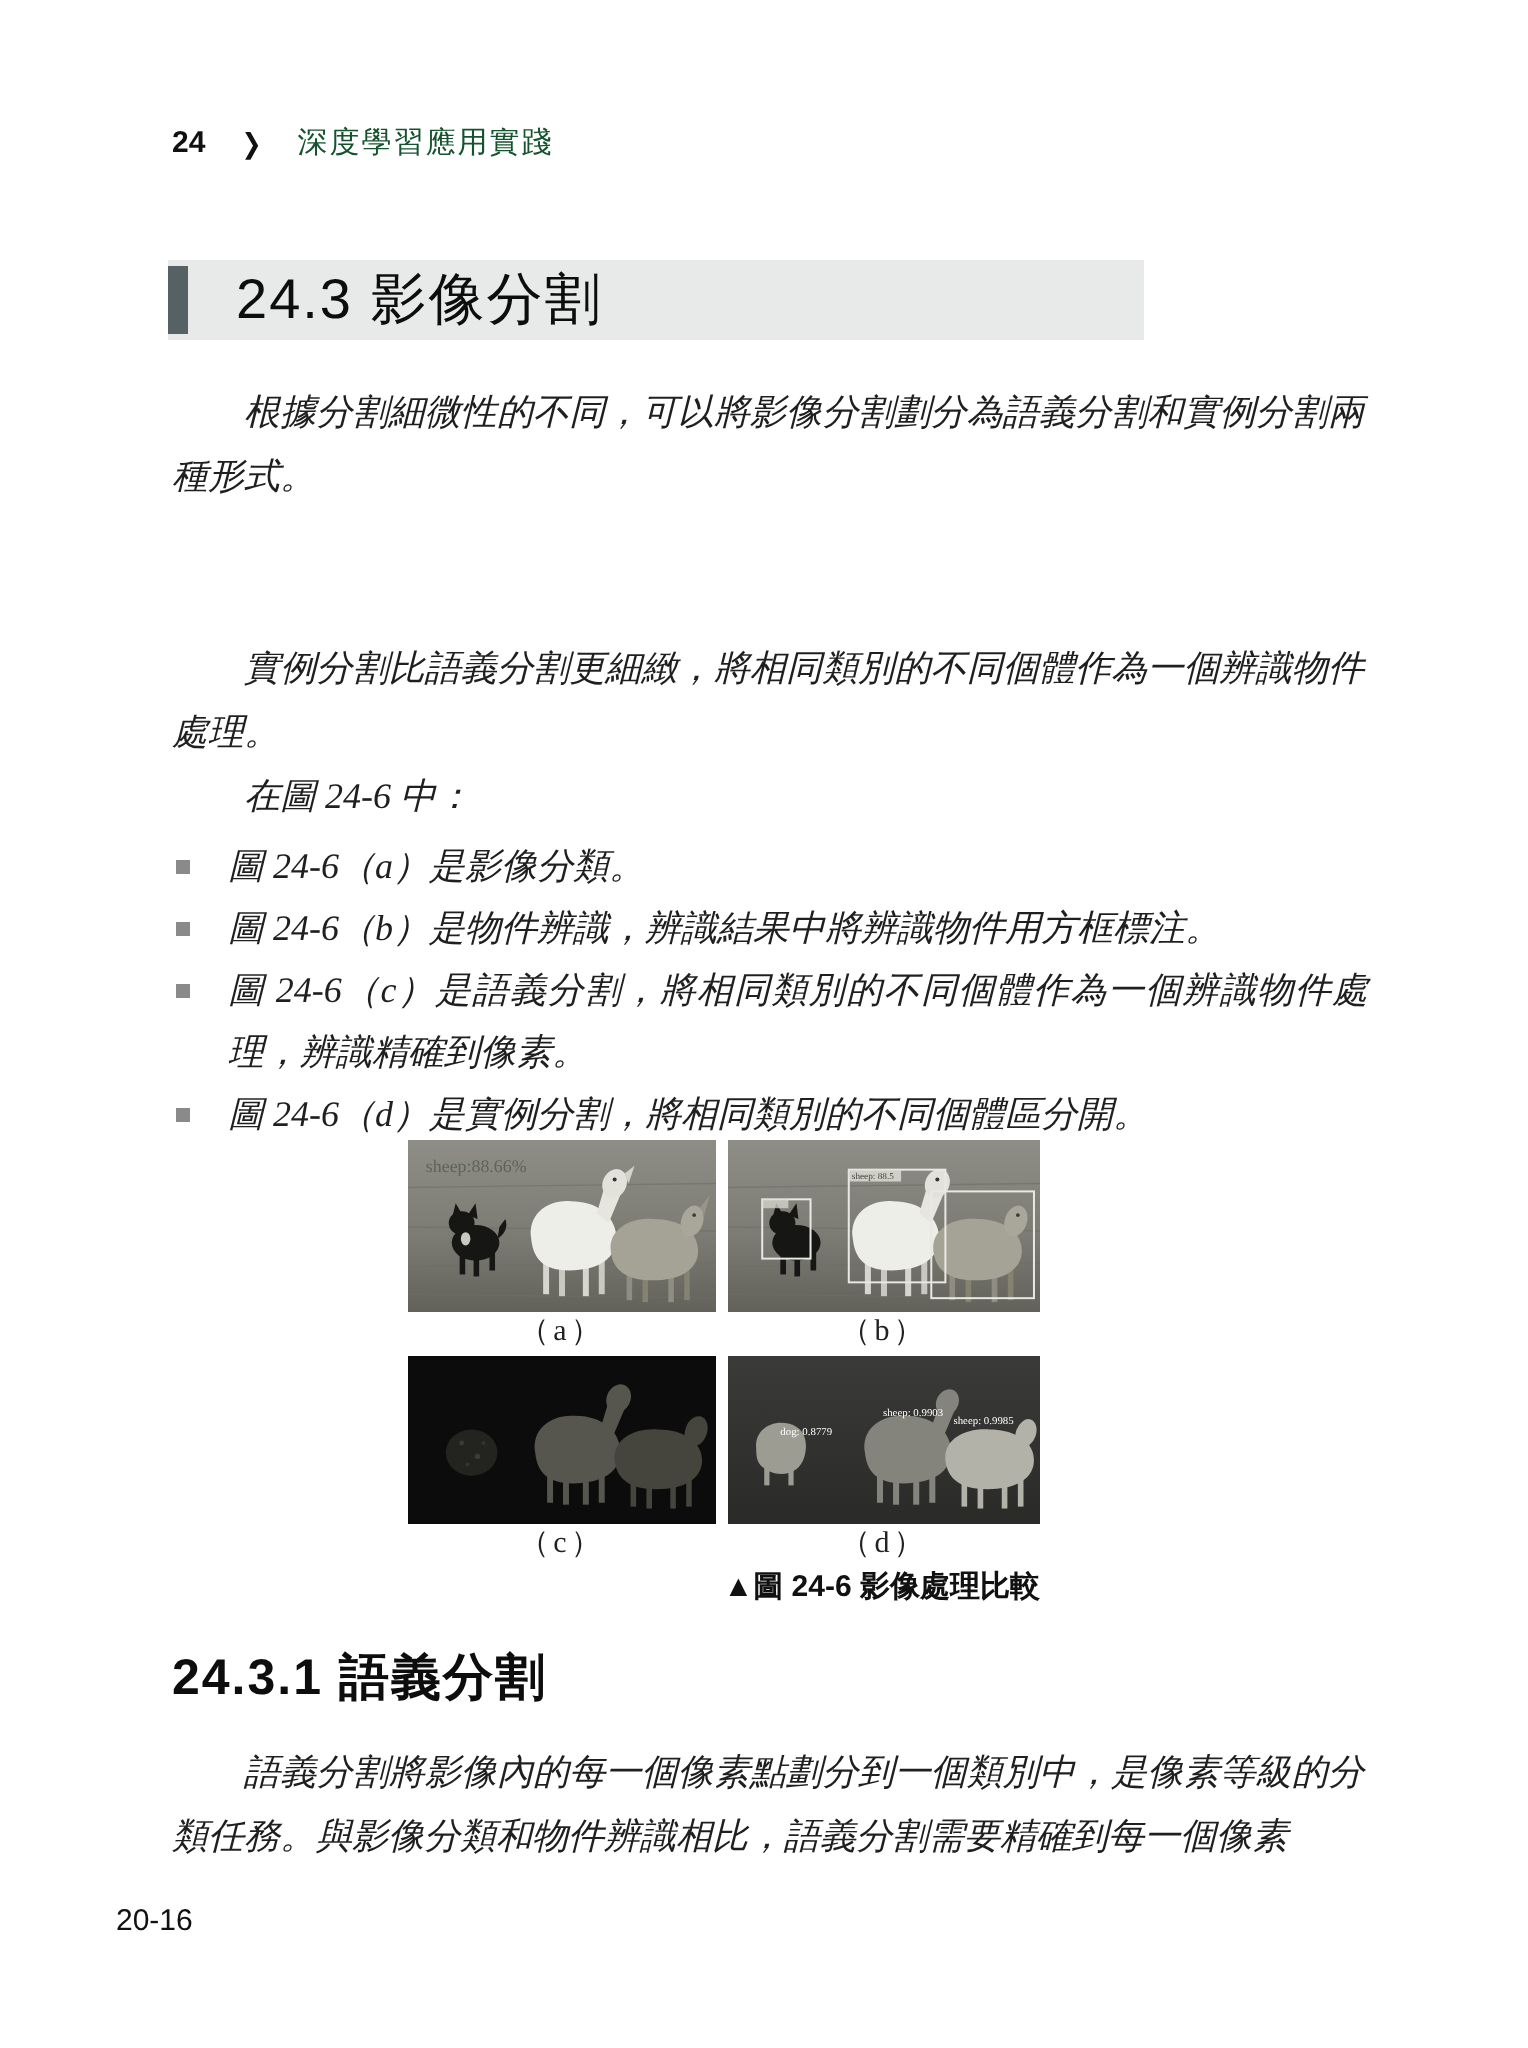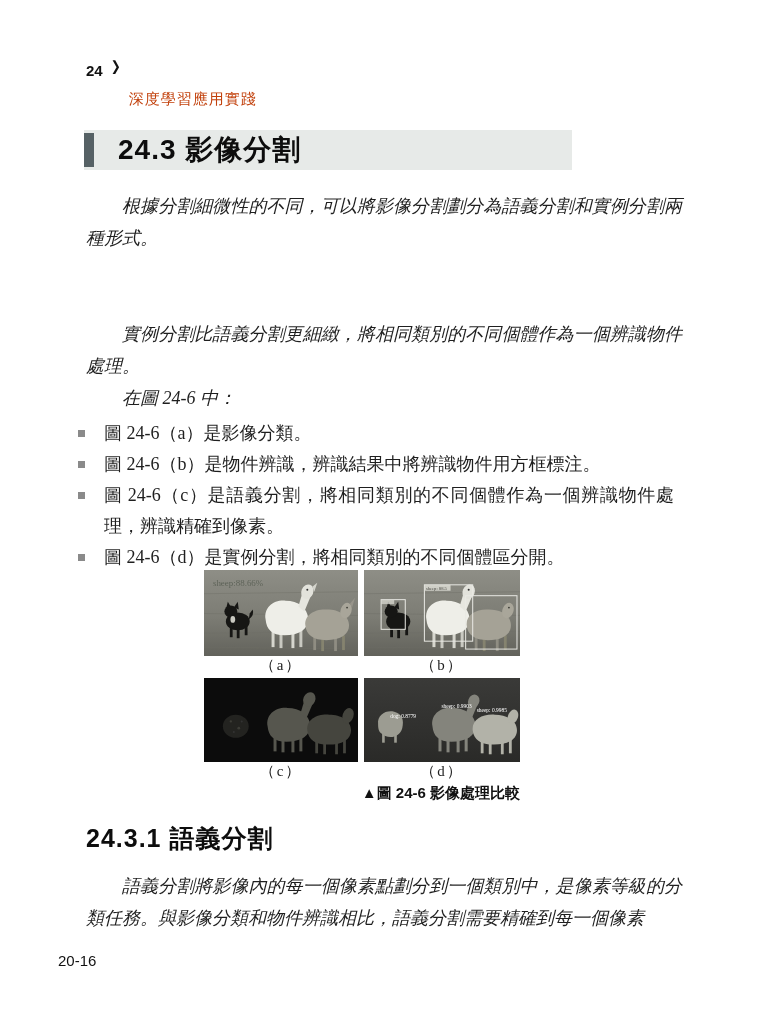--- a/index.html
+++ b/index.html
@@ -1,36 +1,36 @@
 <!DOCTYPE html>
 <html><head>
 <meta charset="utf-8">
 <style>
   html,body{margin:0;padding:0;background:#ffffff;}
   .page{position:relative;width:764px;height:1024px;background:#ffffff;overflow:hidden;
         font-family:"Liberation Serif","DejaVu Serif",serif;color:#1e1e1e;}
   .abs{position:absolute;}
 
   
-  .runhead{left:86px;top:62px;font-family:"Liberation Sans","DejaVu Sans",sans-serif;font-size:15px;display:flex;gap:8px;}
+  .runhead{left:86px;top:62px;font-family:"Liberation Sans","DejaVu Sans",sans-serif;font-size:15px;display:flex;align-items:center;gap:18px;}
   .runhead .num{font-weight:bold;color:#111;}
   .runhead .arrow{color:#111;font-size:12px;font-weight:bold;transform:scaleY(1.15);}
-  .runhead .chap{color:#c2410c;letter-spacing:1px;margin-top:28px;}
+  .runhead .chap{color:#14532d;letter-spacing:1px;}
 
   
   .band{left:84px;top:130px;width:488px;height:40px;background:#e7eae8;display:flex;align-items:center;}
   .band .bar{width:10px;height:34px;margin-top:0;background:#566165;flex:0 0 auto;}
-  .band .txt{font-family:"Liberation Sans","DejaVu Sans",sans-serif;font-weight:bold;font-size:28px;color:#0d0d0d;margin-left:24px;letter-spacing:1px;}
+  .band .txt{font-family:"Liberation Sans","DejaVu Sans",sans-serif;font-weight:normal;font-size:28px;color:#0d0d0d;margin-left:24px;letter-spacing:1px;}
 
   
   .para{left:86px;width:596px;font-size:18px;line-height:32px;text-align:justify;color:#1f1f1f;}
   .indent{text-indent:2em;font-style:italic;}
 
   
-  .bullets{left:76px;top:418px;width:598px;}
+  .bullets{left:86px;top:418px;width:598px;font-style:italic;}
   .brow{display:flex;align-items:flex-start;line-height:31px;font-size:18px;}
   .bsq{flex:0 0 auto;width:7px;height:7px;background:#8a8a8a;margin:12px 19px 0 2px;}
   .btxt{flex:1 1 auto;text-align:justify;color:#1f1f1f;}
 
   
   .panel{overflow:hidden;}
   .panel svg{display:block;width:100%;height:100%;}
   .plabel{font-size:15px;color:#222;text-align:center;letter-spacing:2px;}
   .caption{left:204px;top:784px;width:316px;text-align:right;
            font-family:"Liberation Sans","DejaVu Sans",sans-serif;font-weight:bold;font-size:15px;color:#111;}

